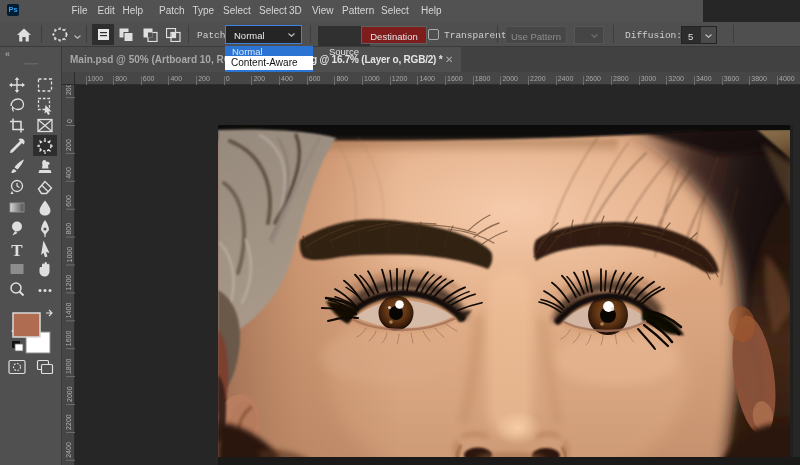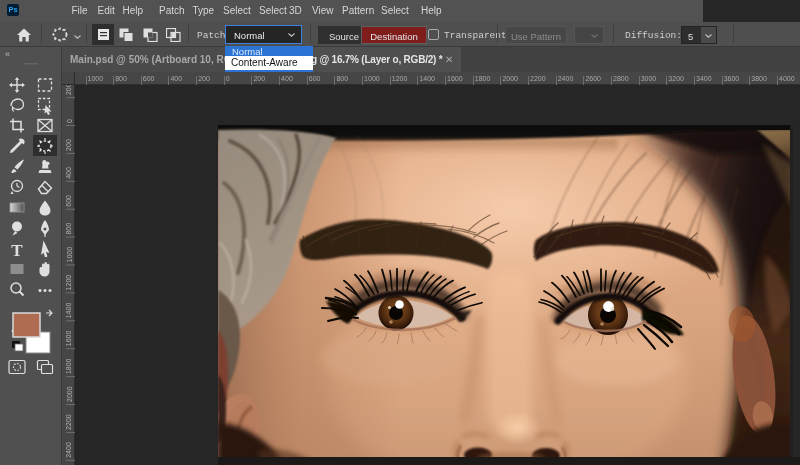--- a/index.html
+++ b/index.html
@@ -93,21 +93,21 @@
   <div class="sep" style="left:188px"></div>
   <div class="lbl" style="left:197px">Patch:</div>
 
   <div class="abs" style="left:225px;top:3px;width:77px;height:19px;background:#252525;border:1px solid #3d82e2;box-sizing:border-box;">
     <span style="position:absolute;left:8px;top:4px;font-size:9.5px;color:#e8e8e8;">Normal</span>
     <svg style="position:absolute;right:6px;top:7px" width="7" height="4" viewBox="0 0 7 4">
         <path d="M0.5 0.5 L3.5 3.2 L6.5 0.5" fill="none" stroke="#c0c0c0" stroke-width="1.1"></path>
       </svg>
   </div>
   <div class="sep" style="left:310px"></div>
-  <div class="btn" style="left:318px;width:52px;background:#303030;padding-top:5px;">Source</div>
+  <div class="btn" style="left:318px;width:52px;background:#303030;padding-top:20px;">Source</div>
   <div class="btn" style="left:361px;width:66px;background:#7f1d1d;border:1px solid #5f5f5f;padding-top:4px;">Destination</div>
   <div class="abs" style="left:428px;top:7px;width:9px;height:9px;border:1px solid #ababab;border-radius:2px;"></div>
   <div class="lbl" style="left:444px">Transparent</div>
   <div class="sep" style="left:497px"></div>
   <div class="btn" style="left:505px;width:62px;background:#474747;border:1px solid #555555;color:#8d8d8d;padding-top:4px;">Use Pattern</div>
   <div class="abs" style="left:574px;top:4px;width:30px;height:18px;background:#454545;border:1px solid #555555;box-sizing:border-box;">
     <svg style="position:absolute;right:5px;top:7px" width="7" height="4" viewBox="0 0 7 4">
         <path d="M0.5 0.5 L3.5 3.2 L6.5 0.5" fill="none" stroke="#6e6e6e" stroke-width="1.1"></path>
       </svg>
   </div>

